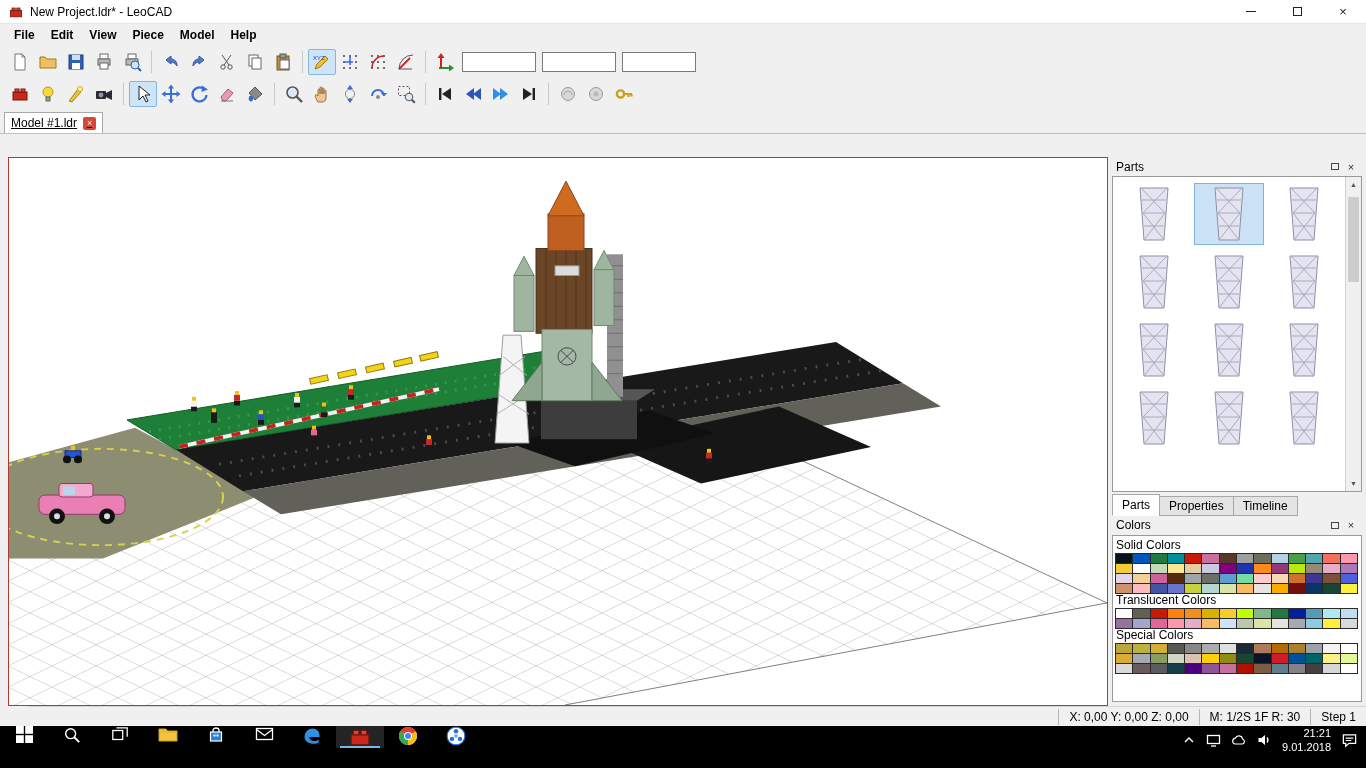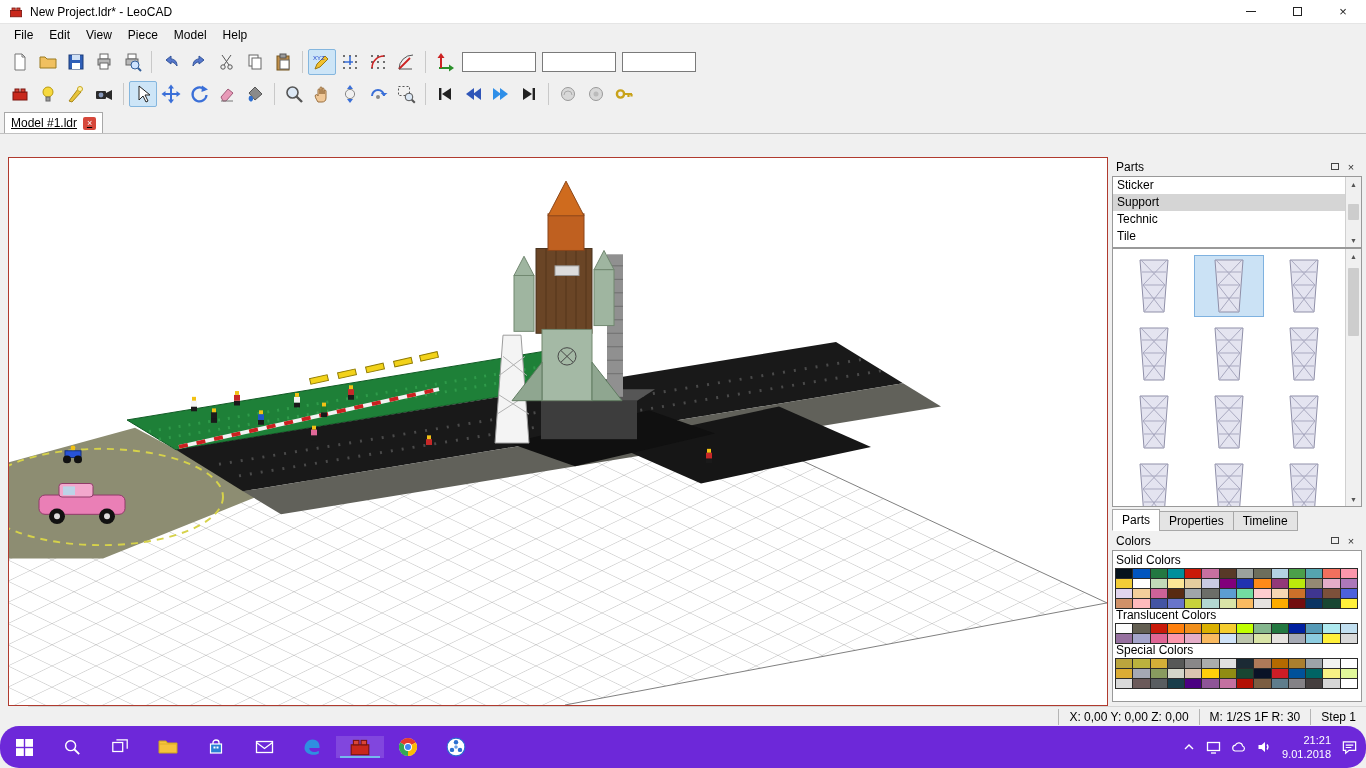--- a/index.html
+++ b/index.html
@@ -12,21 +12,21 @@
   .titlebar .logo { width:16px; height:16px; margin:0 6px 0 8px; display:flex; align-items:center; }
   .titlebar .title { font-size:12px; }
   .wincontrols { margin-left:auto; display:flex; height:100%; }
   .winbtn { width:46px; height:100%; display:flex; align-items:center; justify-content:center; cursor:default; }
   .minbar { width:10px; height:1px; background:#222; display:block; }
   .maxbox { width:9px; height:9px; border:1px solid #222; display:block; }
   .closex { font-size:13px; color:#222; }
 
   
   .menubar { height:22px; background:#f0f0f0; display:flex; align-items:center; padding-left:6px; }
-  .menuitem { padding:2px 8px; }
+  .menuitem { padding:2px 8px;font-weight:bold; }
 
   
   .toolbar { height:32px; background:#f0f0f0; display:flex; align-items:center; padding-left:6px; }
   .tbtn { width:28px; height:26px; display:flex; align-items:center; justify-content:center; border:1px solid transparent; border-radius:2px; }
   .tbtn.on { background:#cde5f7; border:1px solid #84b6de; }
   .tbtn svg { display:block; }
   .sep { width:1px; height:22px; background:#c9c9c9; margin:0 5px; }
   .tb-input { width:74px; height:20px; border:1px solid #7a7a7a; background:#fff; margin:0 3px; font-size:12px; padding:0 3px; }
 
   
@@ -74,21 +74,21 @@
   .color-label { text-align:left; font-size:12px; height:15px; line-height:15px; }
   .swatches { display:grid; grid-template-columns:repeat(14,1fr); }
   .swatch { height:11px; border:1px solid #2a2a2a; margin:0 0 -1px -1px; }
 
   
   .statusbar { height:20px; background:#f0f0f0; border-top:1px solid #d5d5d5; display:flex; align-items:center; font-size:12px;margin-left:28px; }
   .statusbar .spring { flex:1; }
   .seg { padding:0 10px; border-left:1px solid #b5b5b5; height:16px; line-height:16px; }
 
   
-  .taskbar { height:42px; background:#6d28d9; display:flex; align-items:center; color:#fff;border-radius:19px; }
+  .taskbar { height:42px; background:#000000; display:flex; align-items:flex-start; color:#fff; }
   .tk-item { width:48px; display:flex; align-items:center; justify-content:center; position:relative; }
   .tk-item.active { background:rgba(255,255,255,0.14); }
   .tk-item.active::after { content:""; position:absolute; left:4px; right:4px; bottom:0; height:2px; background:#76b9ed; }
   .tray { margin-left:auto; display:flex; align-items:center; gap:10px; padding-right:8px; }
   .tray svg { display:block; }
   .clock { text-align:right; font-size:11px; line-height:1.3; color:#fff; }
 </style>
 </head>
 <body>
 
@@ -539,36 +539,20 @@
 
       <div class="parts-panel">
         <div class="panel-header">
           <span class="ph-title">Parts</span>
           <span class="ph-btn">
               <span class="floatbox"></span>
             </span>
           <span class="ph-btn">×</span>
         </div>
 
-        <div class="cat-list-wrap">
-          <div class="cat-list">
-
-          <div class="cat-row">Sticker</div>
-              <div class="cat-row selected">Support</div>
-              <div class="cat-row">Technic</div>
-              <div class="cat-row">Tile</div>
-            </div>
-          <div class="vscroll">
-            <span class="arr">▲</span>
-            <span class="track">
-                <span class="thumb" style="top:30%;height:40%"></span>
-              </span>
-            <span class="arr">▼</span>
-          </div>
-        </div>
 
 
         <div class="parts-grid-wrap">
           <div class="parts-grid">
 
               <div class="part-item" title="support-panel-frame">
                 <svg width="40" height="56" viewBox="0 0 40 56">
                   <polygon points="6,2 34,2 30,54 10,54" fill="#e4e4f0" stroke="#8f8fa8"></polygon>
                   <path d="M8,14 L32,14 M9,27 L31,27 M10,40 L30,40 M7,2 L31,27 M33,2 L9,27 M9,27 L30,54 M31,27 L10,54" stroke="#a9a9c0" fill="none"></path>
                 </svg>

